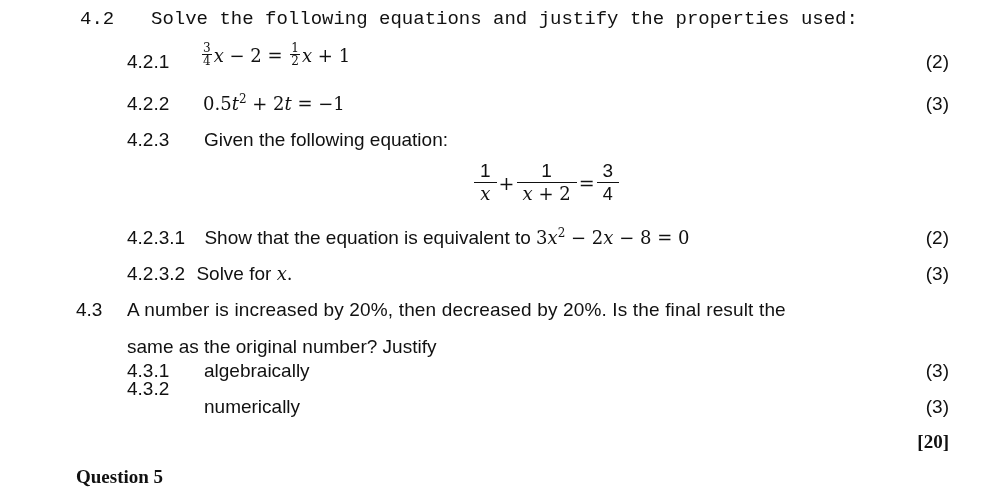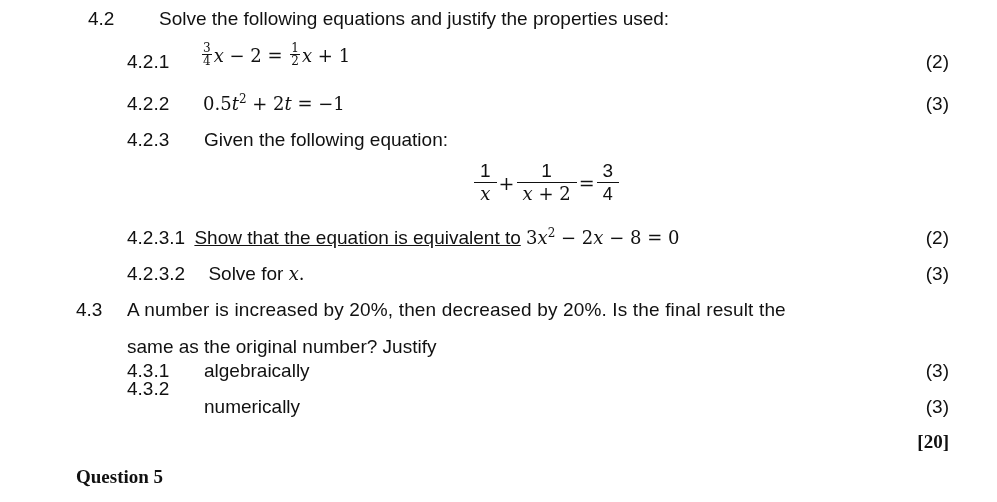--- a/index.html
+++ b/index.html
@@ -52,21 +52,21 @@
     margin: 0 3px;
   }
   .dfrac .num { border-bottom: 1.5px solid #111; padding: 0 3px; width: 100%; text-align: center; }
   .dfrac .den { padding: 0 3px; }
   .dfrac .num.sans { font-family: "Liberation Sans", sans-serif; font-size: 19px; }
   .op { display: inline-block; vertical-align: middle; margin: 0 2px; font-size: 19px; }
 </style>
 </head>
 <body>
 
-<div class="abs" style="left:88px; top:8px;">
+<div class="abs" style="left:80px; top:8px;font-family:Liberation Mono, monospace;">
   <span>4.2</span>
   <span style="position:absolute; left:51px;margin-left:20px;">Solve the following equations and justify the properties used:</span>
 </div>
 
 <div class="abs" style="left:127px; top:51px;">
   <span>4.2.1</span>
 </div>
 <div class="abs math" style="left:200px; top:43px;">
   <span class="sfrac">
     <span class="num">3</span>
@@ -99,28 +99,28 @@
     <span class="num sans">1</span>
     <span class="den"><span class="mi">x</span> + 2</span>
   </span><span class="op">=</span><span class="dfrac">
     <span class="num sans">3</span>
     <span class="den" style="font-family:'Liberation Sans',sans-serif;">4</span>
   </span>
 </div>
 
 <div class="abs" style="left:127px; top:227px;">
   <span>4.2.3.1</span>
-  <span style="margin-left:4px;text-decoration:underline;">Show that the equation is equivalent to</span>
+  <span style="margin-left:14px;">Show that the equation is equivalent to</span>
   <span class="math"><span>3</span><span class="mi">x</span><sup>2</sup><span> − 2</span><span class="mi">x</span><span> − 8 = 0</span></span>
 </div>
 <div class="marks" style="top:227px;">(2)</div>
 
 <div class="abs" style="left:127px; top:263px;">
   <span>4.2.3.2</span>
-  <span style="margin-left:18px;">Solve for</span>
+  <span style="margin-left:6px;">Solve for</span>
   <span class="math mi">x</span><span class="math">.</span>
 </div>
 <div class="marks" style="top:263px;">(3)</div>
 
 <div class="abs" style="left:76px; top:299px;">4.3</div>
 <div class="abs" style="left:127px; top:299px; letter-spacing:0.15px;">A number is increased by 20%, then decreased by 20%. Is the final result the</div>
 <div class="abs" style="left:127px; top:336px;">same as the original number? Justify</div>
 
 <div class="abs" style="left:127px; top:360px;">4.3.1</div>
 <div class="abs" style="left:204px; top:360px;">algebraically</div>

